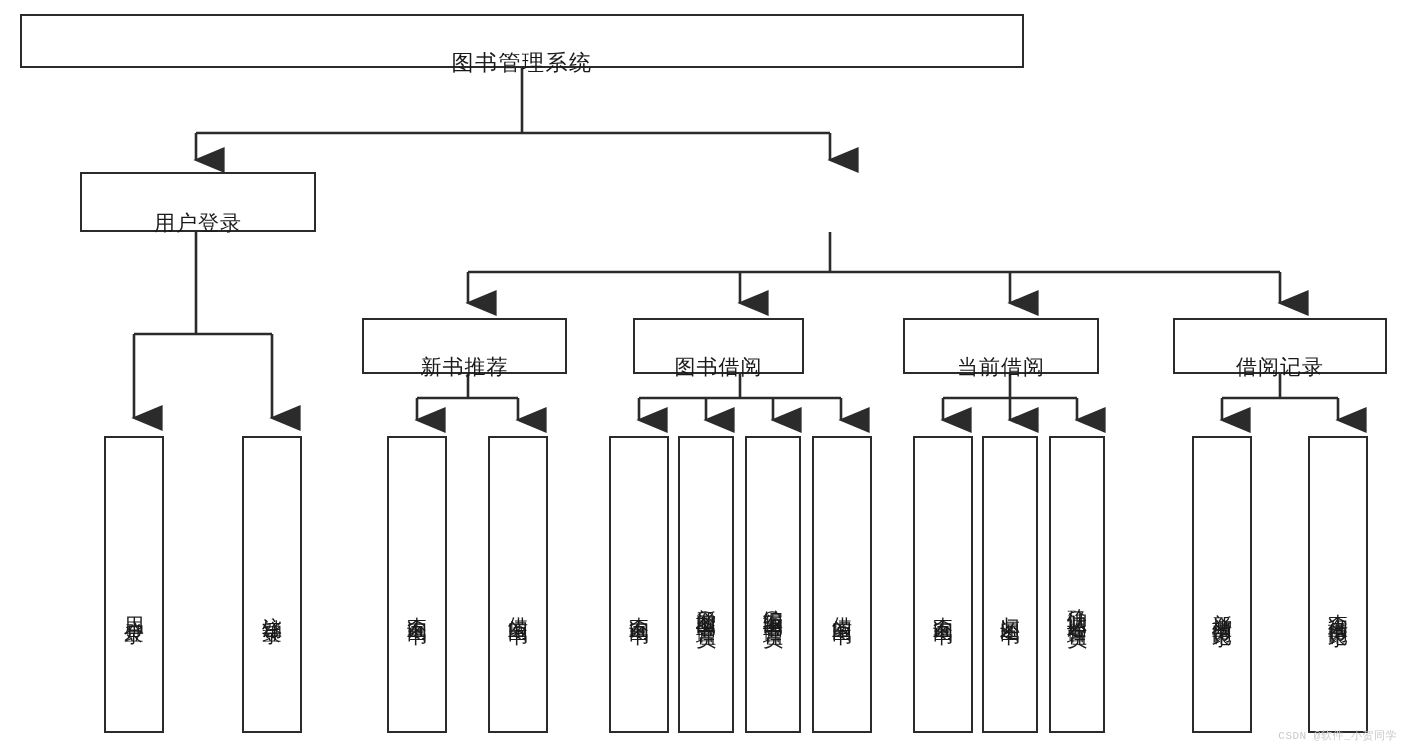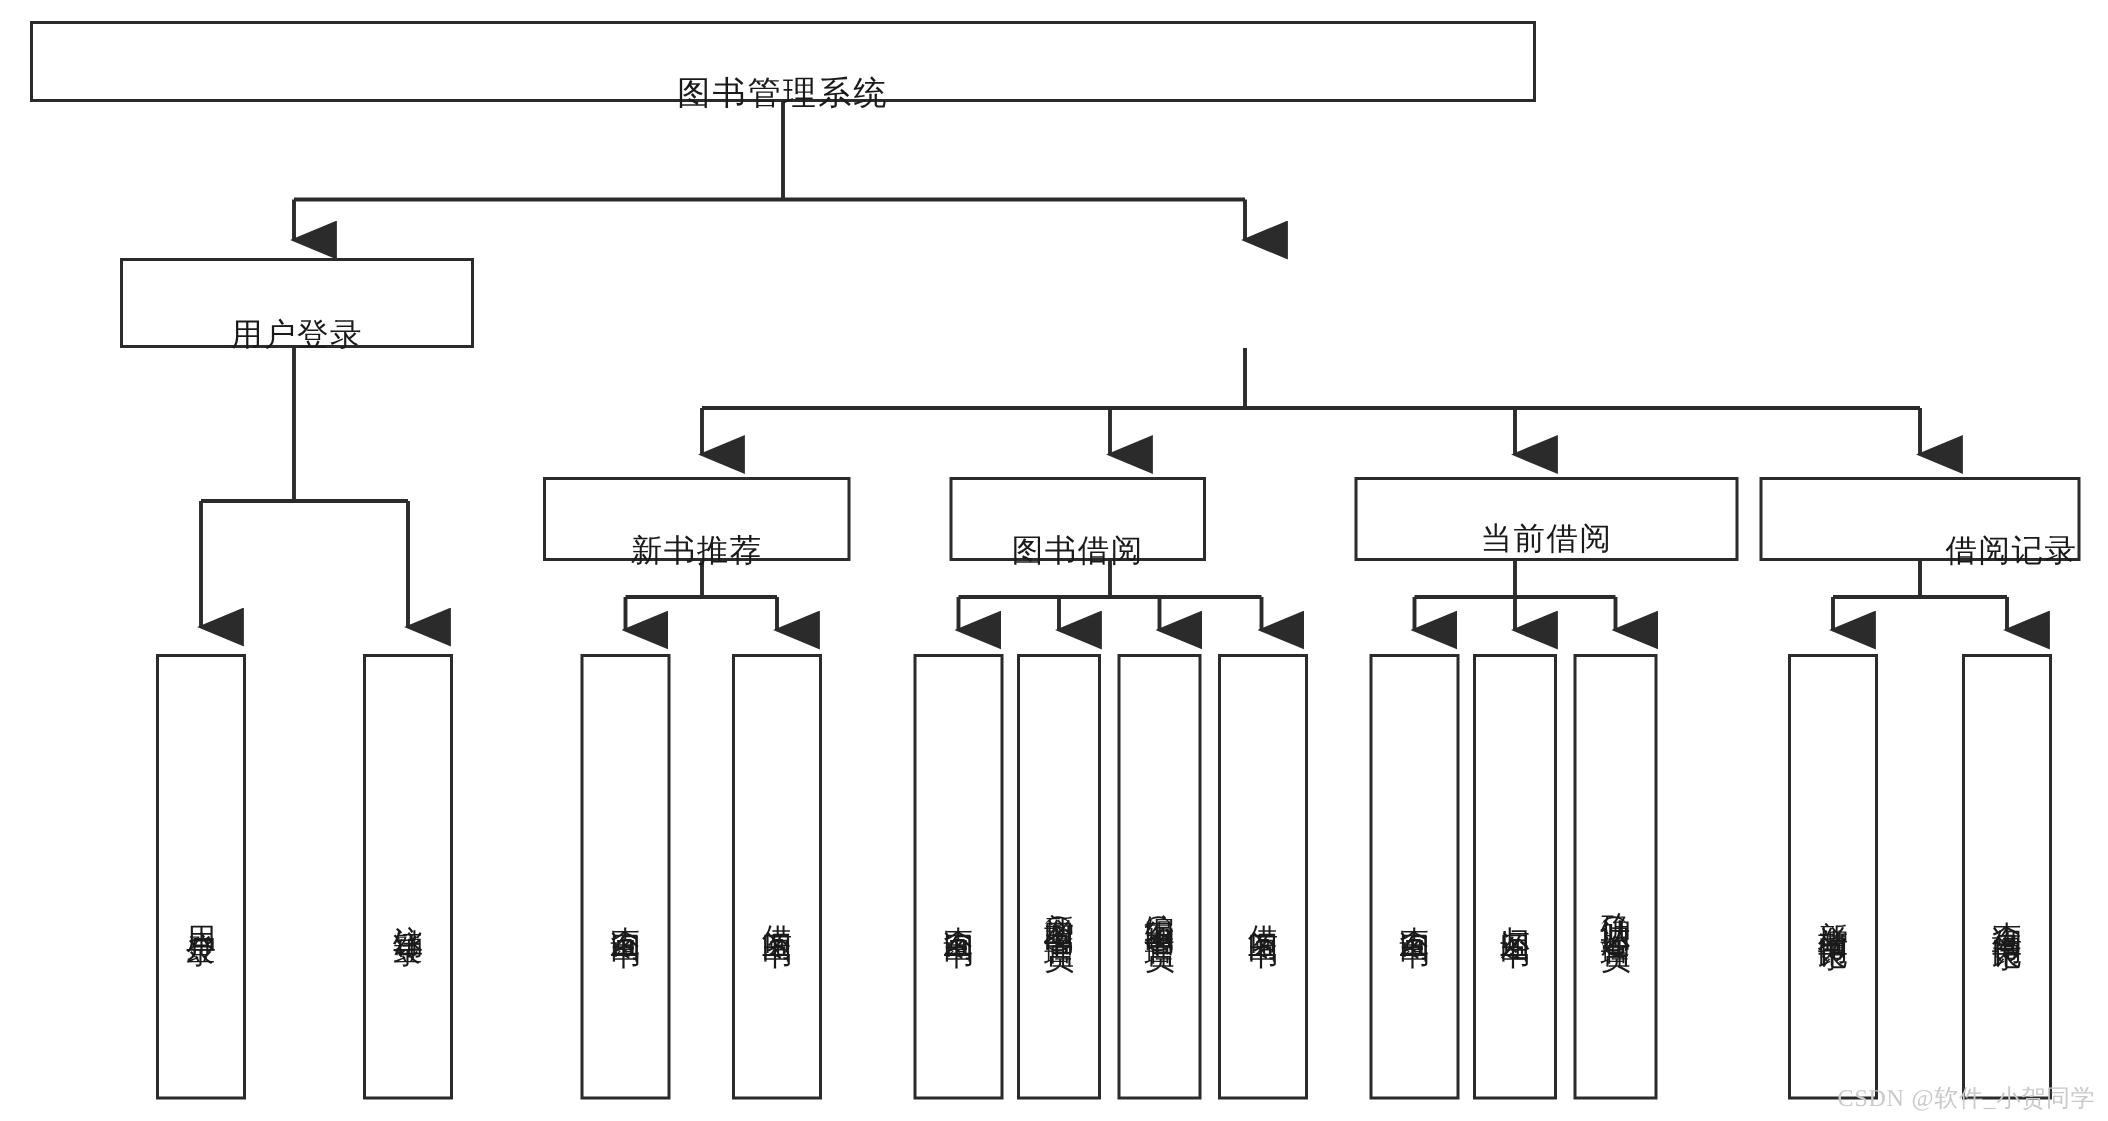--- a/index.html
+++ b/index.html
@@ -65,25 +65,25 @@
     max-height: 285px;
     white-space: normal;
   }
   .node.vert.tall .label {
     max-height: 290px;
   }
   .watermark {
     position: absolute;
     right: 8px;
     bottom: 4px;
-    font-size: 16px;
+    font-size: 11px;
     color: #c9c9c9;
     letter-spacing: 0.5px;
     white-space: nowrap;
-    font-family: Liberation Serif, serif;
+    font-family: Liberation Mono, monospace;
   }
 </style>
 </head>
 <body>
 
 <div id="canvas">
 
   <svg id="wires" viewBox="0 0 1405 747" xmlns="http://www.w3.org/2000/svg">
     <defs>
       <marker id="arr" viewBox="0 0 10 12" refX="5" refY="11" markerWidth="10" markerHeight="12" orient="auto-start-reverse">
@@ -142,24 +142,24 @@
   <div class="node horiz" style="left:80px; top:172px; width:236px; height:60px;">
     <span class="label">用户登录</span>
   </div>
 
   <div class="node horiz" style="left:362px; top:318px; width:205px; height:56px;">
     <span class="label">新书推荐</span>
   </div>
   <div class="node horiz" style="left:633px; top:318px; width:171px; height:56px;">
     <span class="label">图书借阅</span>
   </div>
-  <div class="node horiz" style="left:903px; top:318px; width:256px; height:56px;align-items:flex-end;">
+  <div class="node horiz" style="left:903px; top:318px; width:196px; height:56px;">
     <span class="label">当前借阅</span>
   </div>
-  <div class="node horiz" style="left:1173px; top:318px; width:214px; height:56px;justify-content:flex-end;">
+  <div class="node horiz" style="left:1173px; top:318px; width:214px; height:56px;">
     <span class="label">借阅记录</span>
   </div>
 
   <div class="node vert" style="left:104px; top:436px; width:60px; height:297px;">
     <span class="label">用户登录</span>
   </div>
   <div class="node vert" style="left:242px; top:436px; width:60px; height:297px;">
     <span class="label">注销登录</span>
   </div>
 

